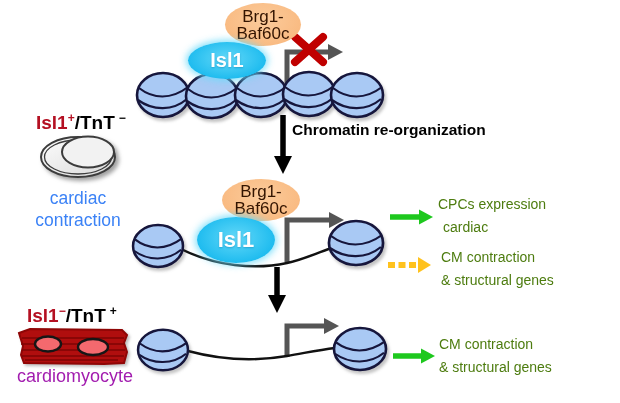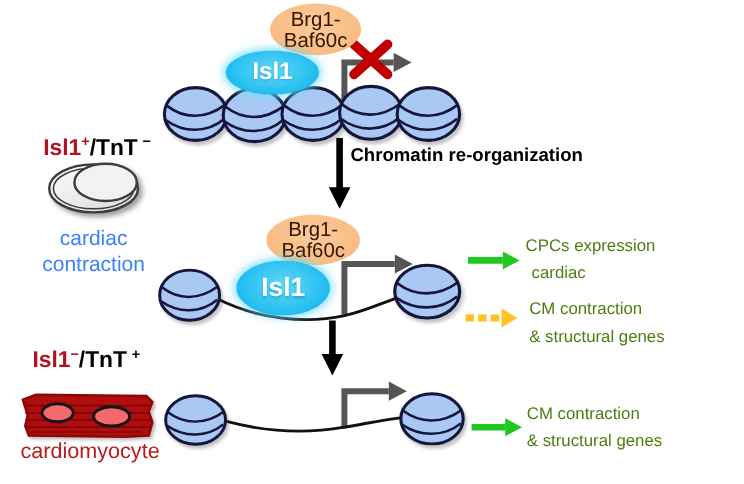--- a/index.html
+++ b/index.html
@@ -30,21 +30,21 @@
     box-shadow:0 0 7px 2px rgba(110,220,250,0.85);
     color:var(--isl1-text,#FFFFFF);font-weight:bold;text-shadow:0 1px 2px rgba(0,120,170,0.45);}
   .transition-label{position:absolute;left:292px;top:121px;font-size:15.5px;font-weight:bold;color:#000;white-space:nowrap;}
   .out-text{position:absolute;font-size:14px;line-height:23px;color:#4d7c0f;white-space:nowrap;}
   .out-text .indent{padding-left:5px;}
   .marker{position:absolute;font-size:19px;font-weight:bold;color:#000;white-space:nowrap;text-align:center;}
   .marker .gene{color:var(--marker-red,#B41022);}
   .marker .sup{font-size:12px;vertical-align:7px;}
   .marker .sup.gap{margin-left:4px;}
   .cell-name{position:absolute;font-size:17.5px;line-height:22px;color:#3b82f6;text-align:center;}
-  .cell-name-single{position:absolute;font-size:18px;color:#b91c1c;white-space:nowrap;}
+  .cell-name-single{position:absolute;font-size:18px;color:#a21caf;white-space:nowrap;}
 </style>
 </head>
 <body>
 
 <div class="canvas">
 
   <svg class="art" width="620" height="403" viewBox="0 0 620 403">
     <defs>
       <g id="nuc">
         <ellipse class="nuc-body" cx="0" cy="0" rx="26" ry="22"></ellipse>
@@ -160,18 +160,18 @@
   </div>
 
   <div class="marker" style="left:36px;top:111px;">
     <span class="gene">Isl1</span><span class="gene sup">+</span><span>/TnT</span><span class="sup gap">−</span>
   </div>
   <div class="cell-name" style="left:17px;top:187px;width:122px;">
     <div>cardiac</div>
     <div>contraction</div>
   </div>
 
-  <div class="marker" style="left:27px;top:288px;">
+  <div class="marker" style="left:27px;top:304px;">
     <span class="gene">Isl1</span><span class="gene sup">−</span><span>/TnT</span><span class="sup gap">+</span>
   </div>
   <div class="cell-name-single" style="left:17px;top:366px;">cardiomyocyte</div>
 
 </div>
 
 </body></html>

